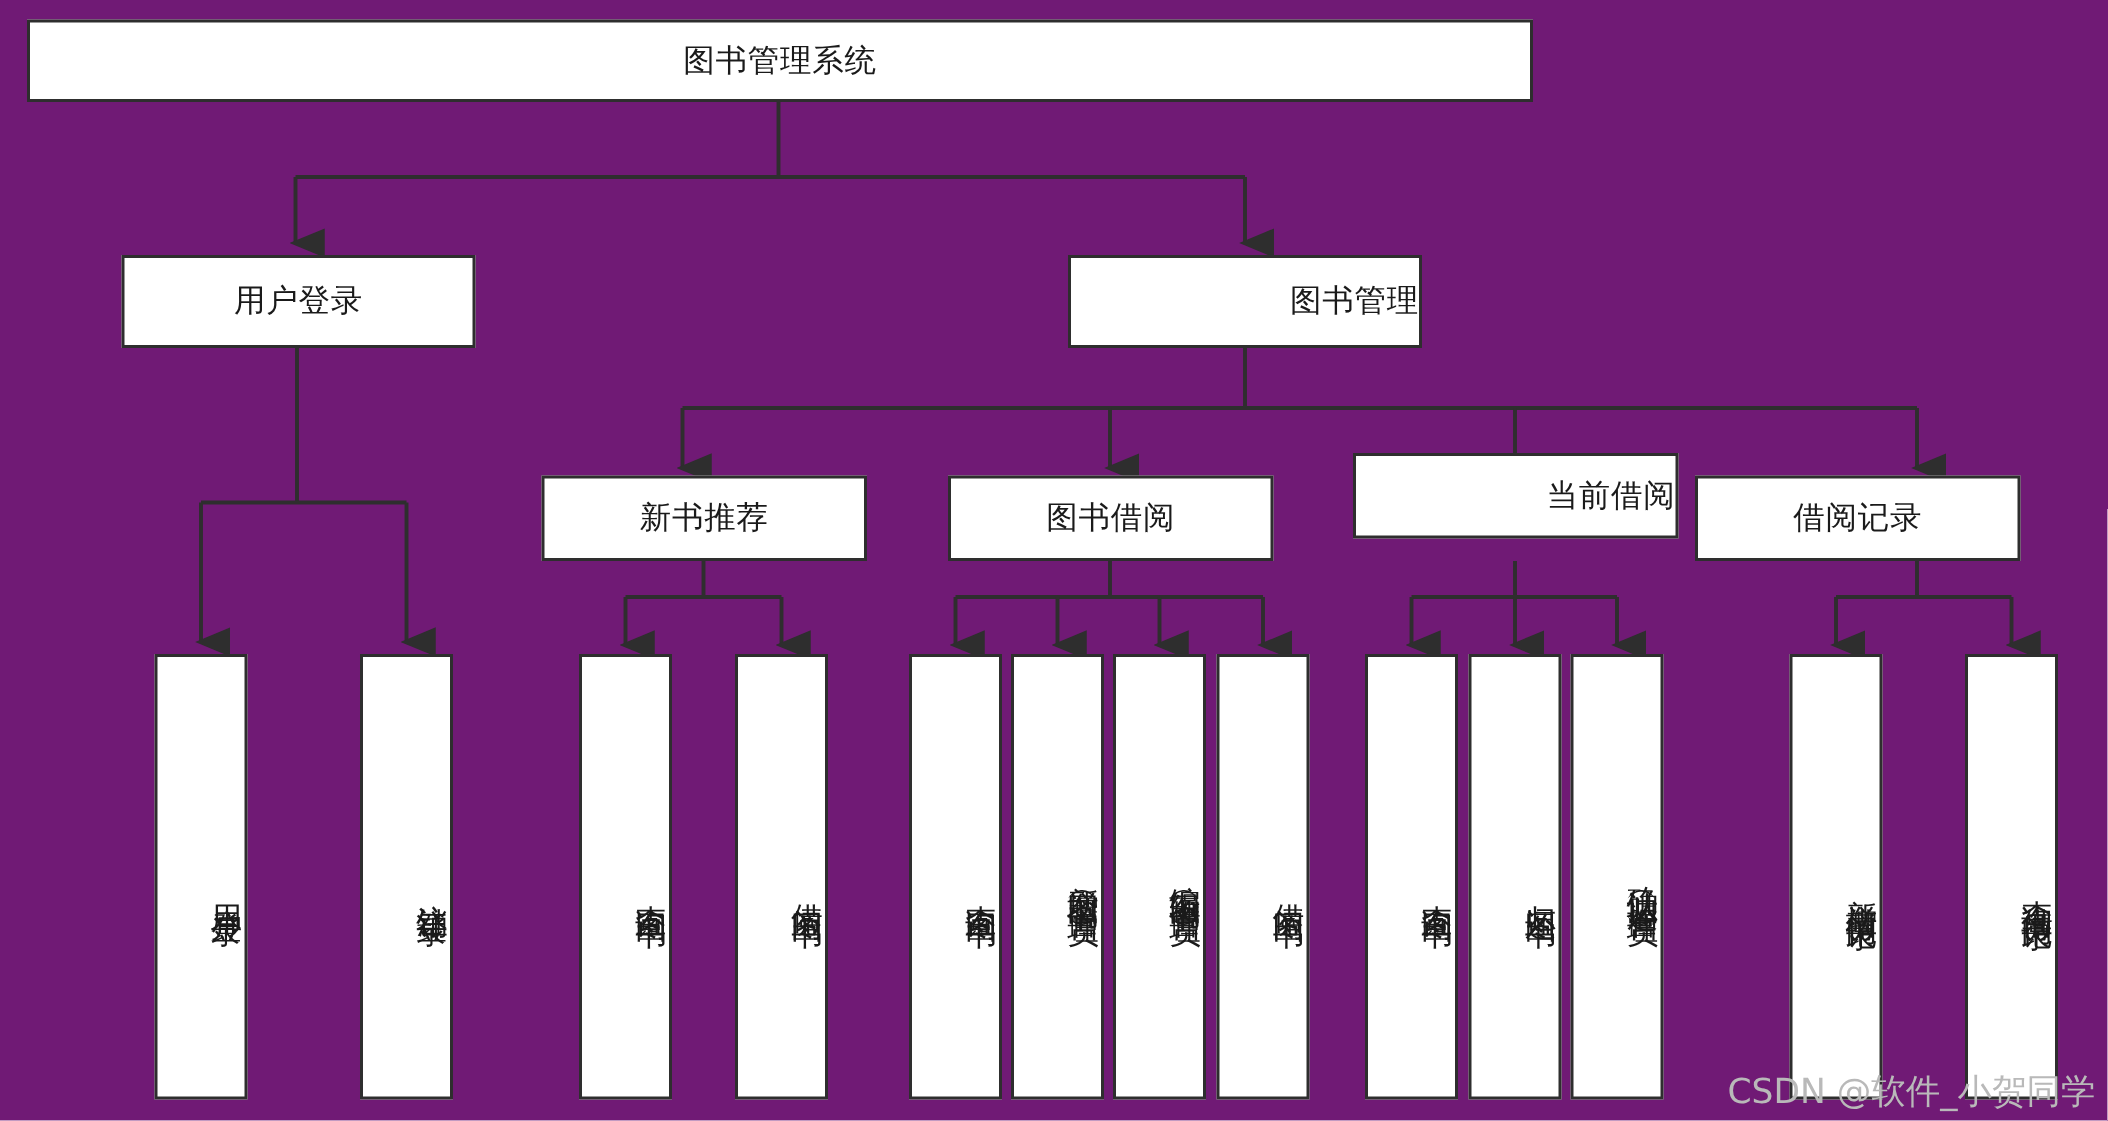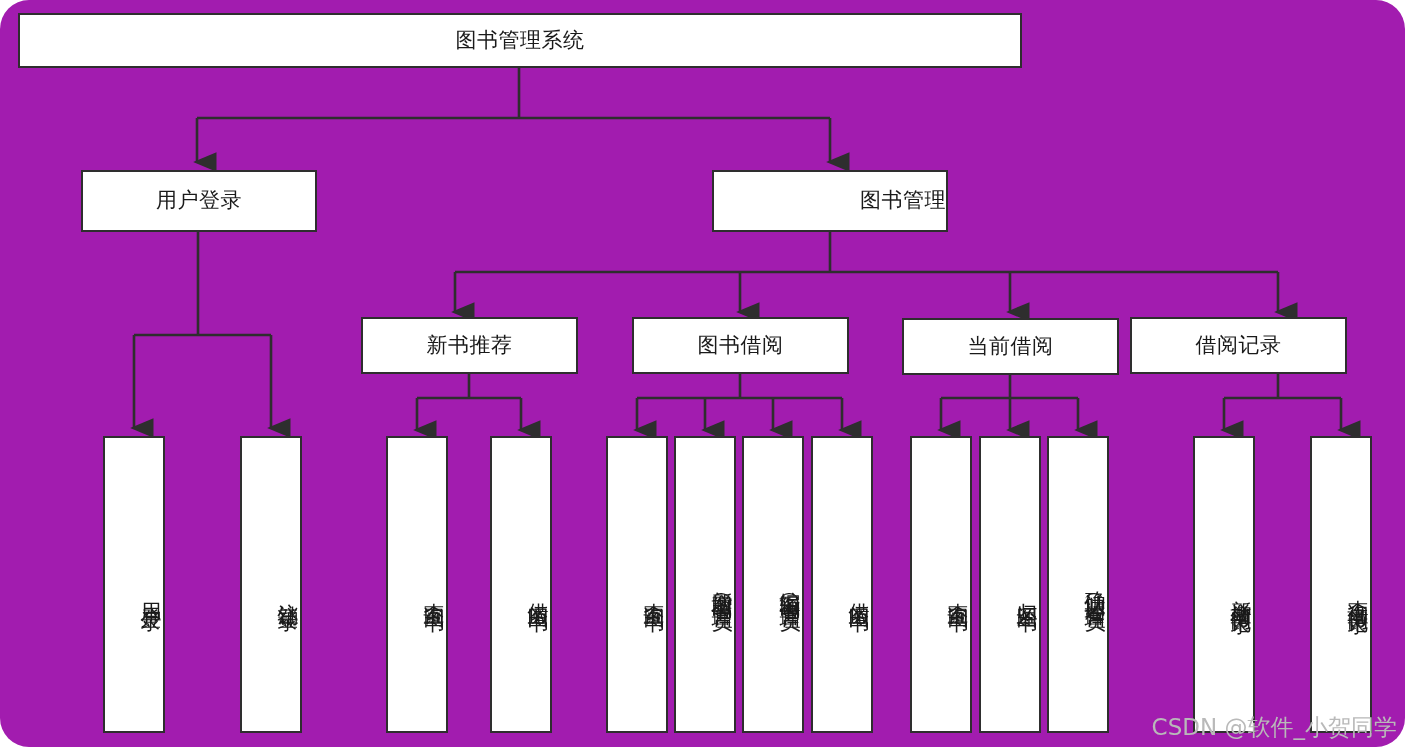--- a/index.html
+++ b/index.html
@@ -7,23 +7,22 @@
     padding: 0;
     background: #ffffff;
   }
   body {
     font-family: "DejaVu Sans", "Liberation Sans", sans-serif;
   }
   #canvas {
     position: relative;
     width: 1405px;
     height: 747px;
-    background: #a21caf;
+    background: #701a75;
     overflow: hidden;
-    border-radius: 29px;
   }
   #diagram-svg {
     position: absolute;
     left: 0;
     top: 0;
     width: 1405px;
     height: 747px;
   }
   .node {
     position: absolute;
@@ -135,21 +134,21 @@
   <div class="node node-h" style="left:712px; top:170px; width:236px; height:62px;justify-content:flex-end;">
     <span>图书管理</span>
   </div>
 
   <div class="node node-h" style="left:361px; top:317px; width:217px; height:57px;">
     <span>新书推荐</span>
   </div>
   <div class="node node-h" style="left:632px; top:317px; width:217px; height:57px;">
     <span>图书借阅</span>
   </div>
-  <div class="node node-h" style="left:902px; top:318px; width:217px; height:57px;">
+  <div class="node node-h" style="left:902px; top:302px; width:217px; height:57px;justify-content:flex-end;">
     <span>当前借阅</span>
   </div>
   <div class="node node-h" style="left:1130px; top:317px; width:217px; height:57px;">
     <span>借阅记录</span>
   </div>
 
   <div class="node node-v" style="left:103px; top:436px; width:62px; height:297px;">
     <span class="vtext">用户登录</span>
   </div>
   <div class="node node-v" style="left:240px; top:436px; width:62px; height:297px;">

